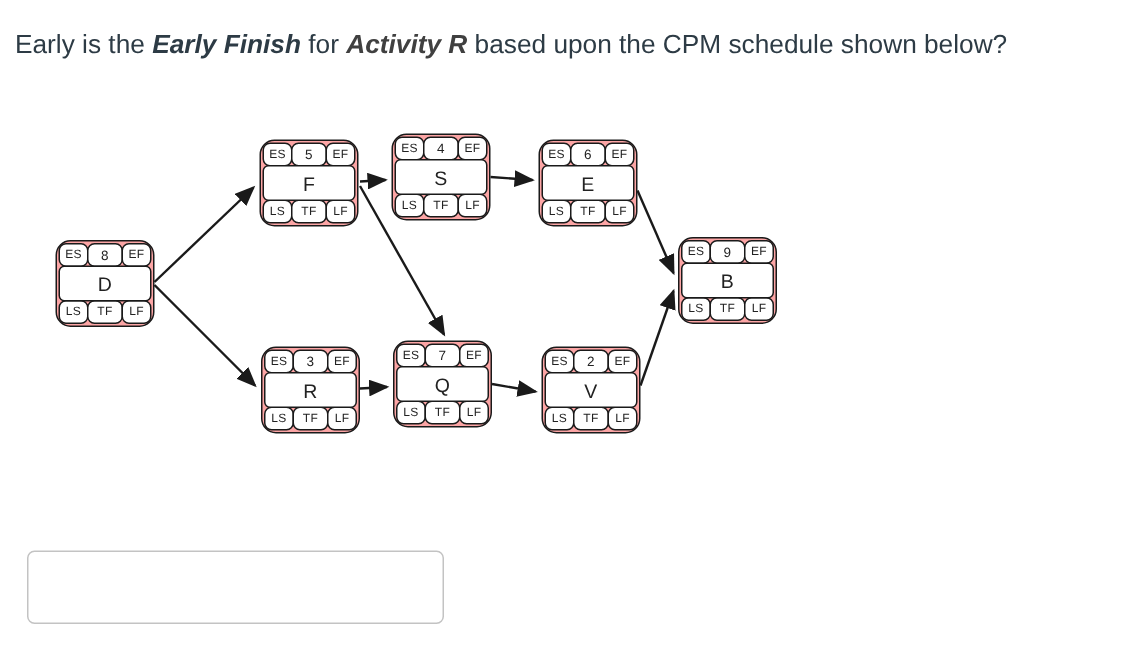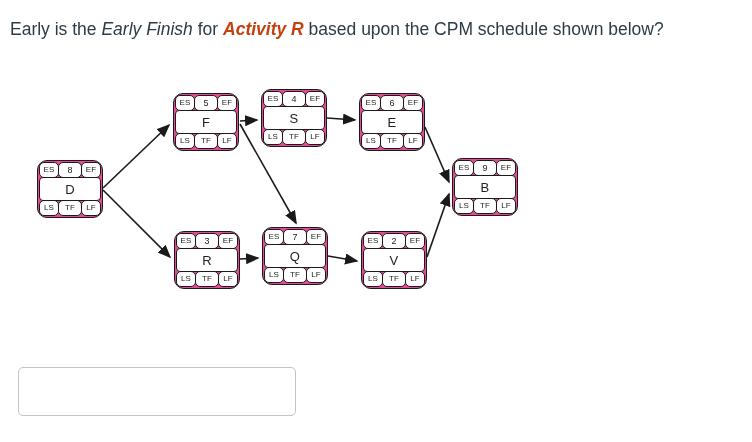--- a/index.html
+++ b/index.html
@@ -5,30 +5,30 @@
   html, body { margin: 0; padding: 0; background: #ffffff; }
   body {
     width: 752px; height: 442px; position: relative; overflow: hidden;
     font-family: "Liberation Sans", sans-serif;
   }
   .question {
     position: absolute; left: 10px; top: 19px;
     font-size: 17.5px; font-weight: 400; color: #2d3b45;
     white-space: pre; margin: 0;
   }
-  .question .em-term { font-weight: 400; font-style: italic; }
-  .question .em-activity { font-weight: 700; font-style: italic; color: #c2410c; }
+  .question .em-term { font-weight: 700; font-style: italic; }
+  .question .em-activity { font-weight: 700; font-style: italic; color: #404040; }
 
   #diagram { position: absolute; inset: 0; }
   #arrows { position: absolute; left: 0; top: 0; pointer-events: none; }
   #arrows line { stroke: #1a1a1a; stroke-width: 1.6; }
 
   .node {
     position: absolute; width: 66px; height: 58px; box-sizing: border-box;
-    border: 1.6px solid #1a1a1a; border-radius: 10px; background: #ec4899;
+    border: 1.6px solid #1a1a1a; border-radius: 10px; background: #fca5a5;
     padding: 1px; display: flex; flex-direction: column;
   }
   .node .row { display: flex; flex-direction: row; }
   .node .row.top, .node .row.bot { height: 16px; }
   .node .row.mid { flex: 1; margin-top: -1.3px; margin-bottom: -1.3px; }
   .cell {
     box-sizing: border-box; border: 1.3px solid #1a1a1a; border-radius: 5px;
     display: flex; align-items: center; justify-content: center;
     background: #ffffff; color: #222222;
     font-size: 8px; line-height: 1; letter-spacing: 0.2px;

